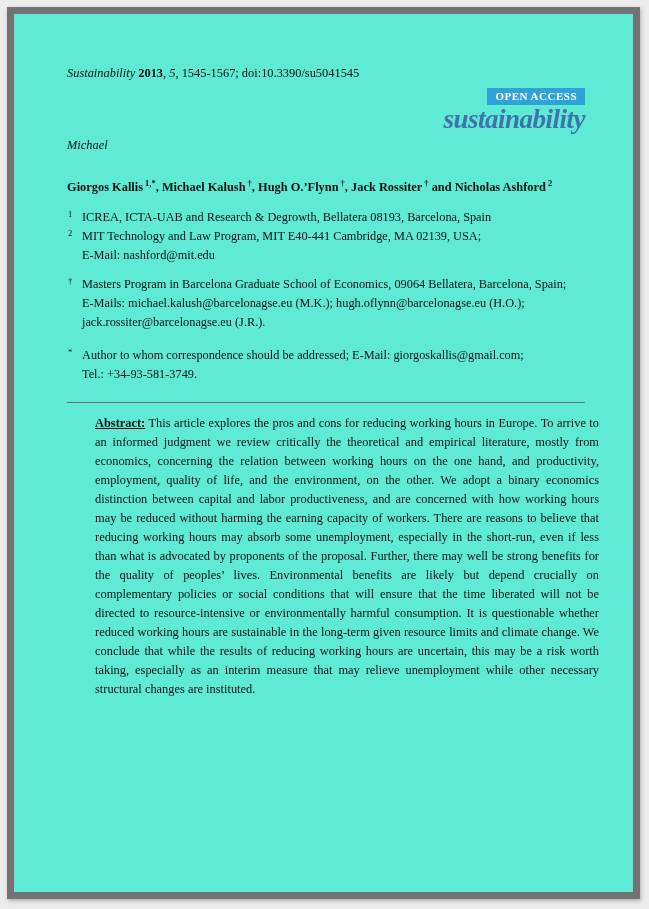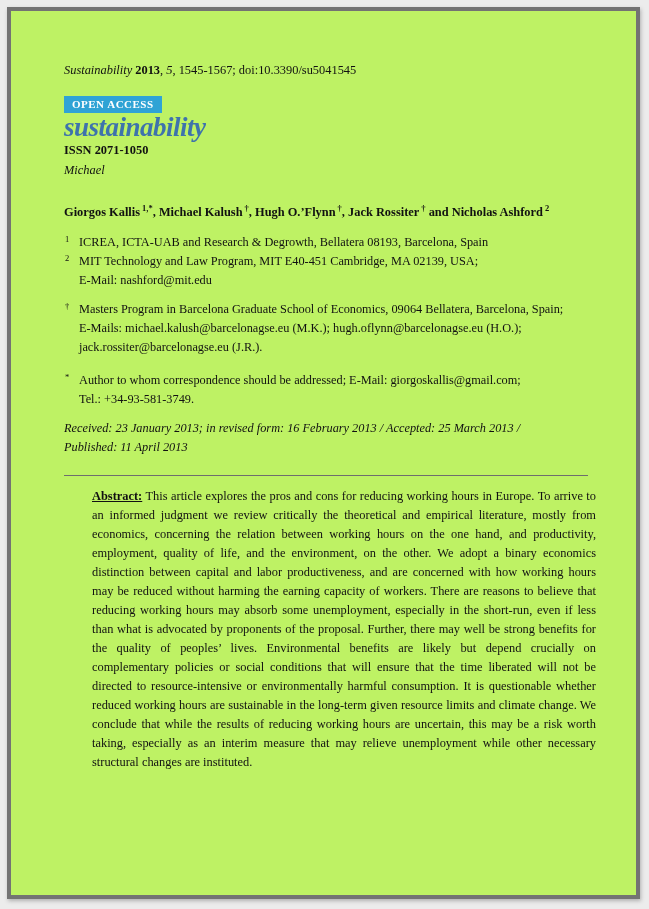--- a/index.html
+++ b/index.html
@@ -5,29 +5,29 @@
   html,body{margin:0;padding:0;}
   body{
     width:649px;height:909px;position:relative;
     background:#ececec;
     font-family:"Liberation Serif","DejaVu Serif",serif;
     color:#111;
     -webkit-font-smoothing:antialiased;
   }
   .page{
     position:absolute;left:7px;top:7px;width:633px;height:892px;
-    background:#bef264;border:4px solid #737373;
+    background:#5eead4;border:7px solid #737373;
     box-shadow:1px 2px 4px rgba(0,0,0,.25);
     box-sizing:border-box;overflow:hidden;
   }
   .content{padding:50px 48px 0 53px;}
   .journal-line{font-size:12.4px;line-height:19px;}
   .journal-line .it{font-style:italic;}
   .journal-line .bd{font-weight:bold;}
-  .header-right{margin-top:14px;}
+  .header-right{text-align:right;margin-top:3px;}
   .badge{
     display:inline-block;
     background:var(--badge-bg,#2fa3d5);
     color:#fff;font-weight:bold;font-size:11px;line-height:15px;
     padding:1px 8px;letter-spacing:.5px;
   }
   .logo{
     font-size:27px;font-weight:bold;font-style:italic;
     color:var(--logo-blue,#3e73ac);
     line-height:29px;letter-spacing:-.5px;
@@ -61,54 +61,51 @@
 <body>
 
 <div class="page">
   <div class="content">
 
     <div class="journal-line"><span class="it">Sustainability </span><span class="bd">2013</span><span>, </span><span class="it">5</span><span>, 1545-1567; doi:10.3390/su5041545</span></div>
 
     <div class="header-right">
       <span class="badge">OPEN ACCESS</span>
       <div class="logo">sustainability</div>
-      <div class="issn">ISSN 2071-1050</div>
     </div>
 
     <div class="article-type">Michael</div>
 
 
     <div class="authors"><span>Giorgos Kallis</span><sup class="asup">1,*</sup><span>, </span><span>Michael Kalush</span><sup class="asup">†</sup><span>, </span><span>Hugh O.’Flynn</span><sup class="asup">†</sup><span>, </span><span>Jack Rossiter</span><sup class="asup">†</sup><span> and </span><span>Nicholas Ashford</span><sup class="asup">2</sup></div>
 
     <div class="aff-block">
       <div class="hang-row">
         <span class="marker">1</span>
         <div class="hang-text">ICREA, ICTA-UAB and Research &amp; Degrowth, Bellatera 08193, Barcelona, Spain</div>
       </div>
       <div class="hang-row">
         <span class="marker">2</span>
-        <div class="hang-text">MIT Technology and Law Program, MIT E40-451 Cambridge, MA 02139, USA;
+        <div class="hang-text">MIT Technology and Law Program, MIT E40-441 Cambridge, MA 02139, USA;
 E-Mail: nashford@mit.edu</div>
       </div>
     </div>
 
     <div class="hang-row note-dagger">
       <span class="marker">†</span>
       <div class="hang-text">Masters Program in Barcelona Graduate School of Economics, 09064 Bellatera, Barcelona, Spain;
 E-Mails: michael.kalush@barcelonagse.eu (M.K.); hugh.oflynn@barcelonagse.eu (H.O.);
 jack.rossiter@barcelonagse.eu (J.R.).</div>
     </div>
 
     <div class="hang-row note-star">
       <span class="marker">*</span>
       <div class="hang-text">Author to whom correspondence should be addressed; E-Mail: giorgoskallis@gmail.com;
 Tel.: +34-93-581-3749.</div>
     </div>
 
-    <div class="history">Received: 23 January 2013; in revised form: 16 February 2013 / Accepted: 25 March 2013 /
-Published: 11 April 2013</div>
 
     <div class="rule"></div>
 
     <p class="abstract"><b>Abstract:</b> <span>This article explores the pros and cons for reducing working hours in Europe. To arrive to an informed judgment we review critically the theoretical and empirical literature, mostly from economics, concerning the relation between working hours on the one hand, and productivity, employment, quality of life, and the environment, on the other. We adopt a binary economics distinction between capital and labor productiveness, and are concerned with how working hours may be reduced without harming the earning capacity of workers. There are reasons to believe that reducing working hours may absorb some unemployment, especially in the short-run, even if less than what is advocated by proponents of the proposal. Further, there may well be strong benefits for the quality of peoples’ lives. Environmental benefits are likely but depend crucially on complementary policies or social conditions that will ensure that the time liberated will not be directed to resource-intensive or environmentally harmful consumption. It is questionable whether reduced working hours are sustainable in the long-term given resource limits and climate change. We conclude that while the results of reducing working hours are uncertain, this may be a risk worth taking, especially as an interim measure that may relieve unemployment while other necessary structural changes are instituted.</span></p>
 
   </div>
 </div>
 
 </body></html>

